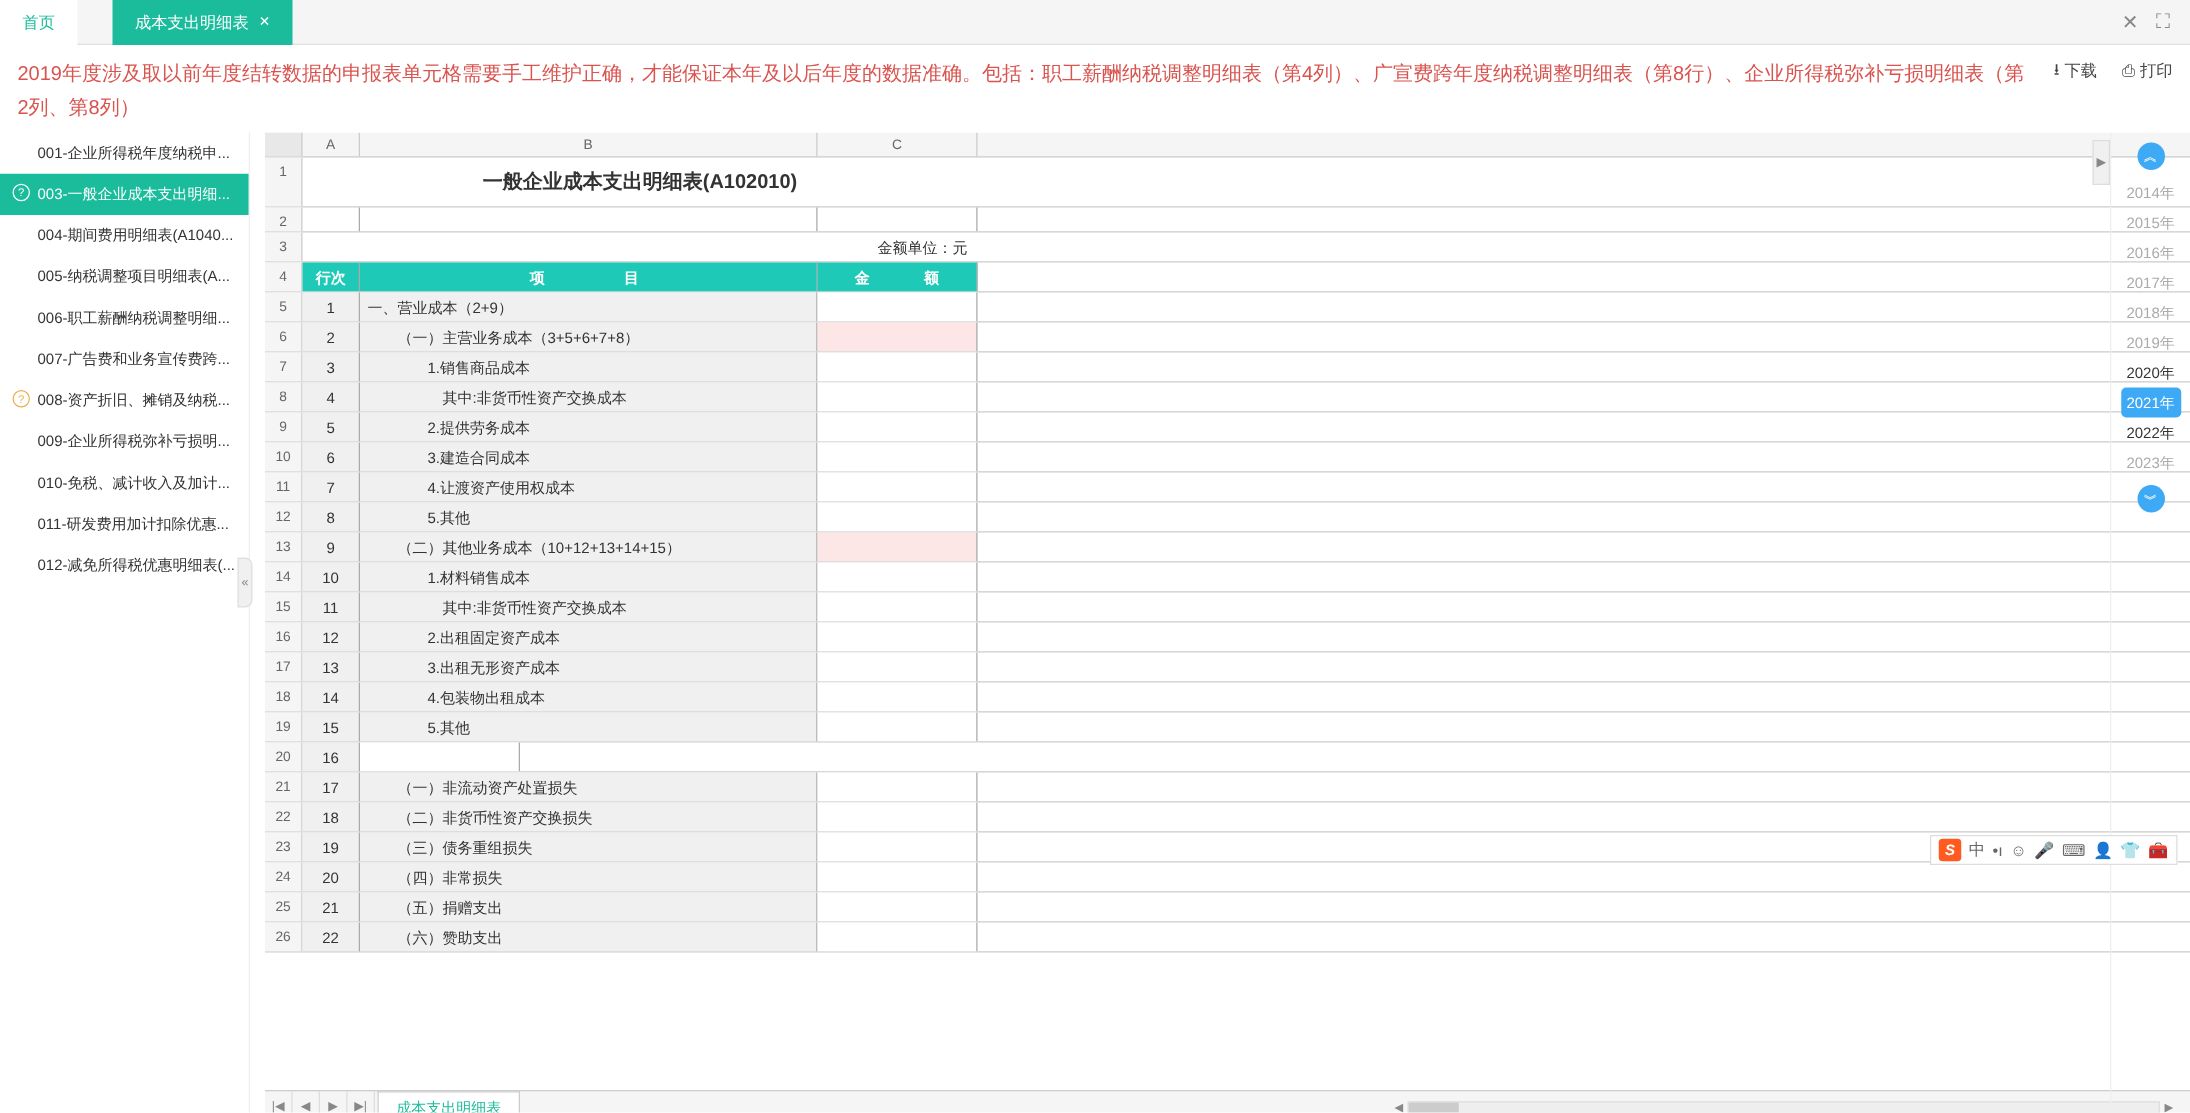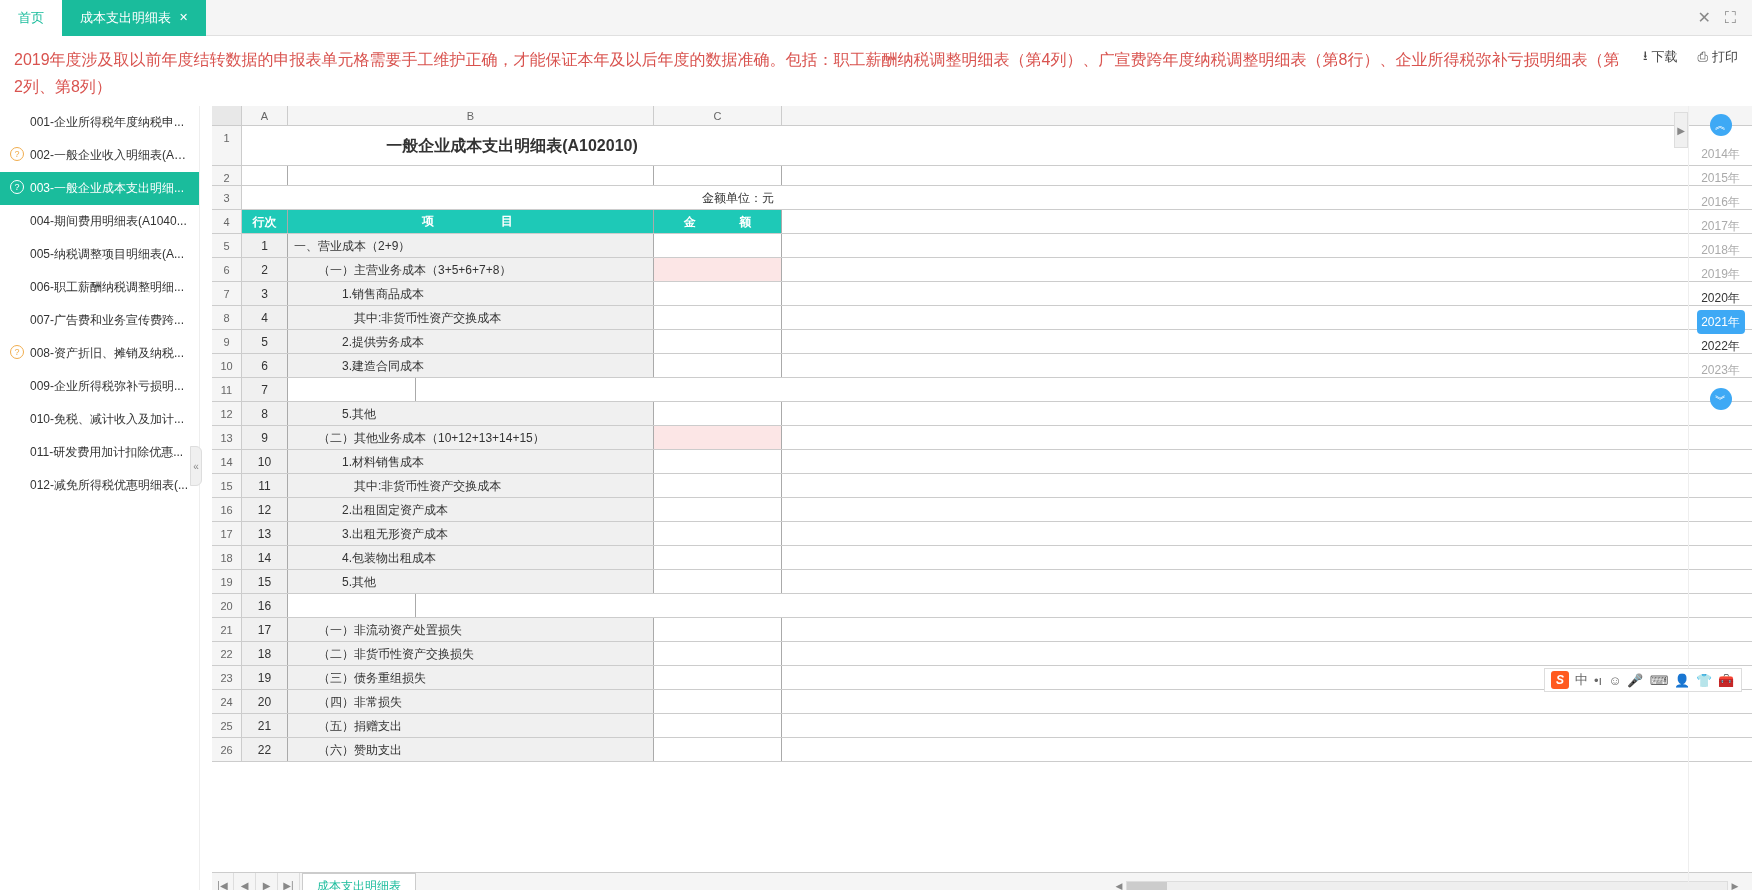--- a/index.html
+++ b/index.html
@@ -1,18 +1,18 @@
 <!DOCTYPE html>
 <html><head>
 <meta charset="utf-8">
 <style>
 * { margin: 0; padding: 0; box-sizing: border-box; font-family: "Microsoft YaHei", Arial, sans-serif; }
 body { width: 1752px; height: 890px; background: #fff; overflow: hidden; font-size: 12px; color: #333; }
 
-.top-tabs { display: flex; align-items: center; height: 36px; background: #f5f5f5; border-bottom: 1px solid #e0e0e0; }
+.top-tabs { display: flex; align-items: center; height: 36px; background: #f5f5f5; border-bottom: 1px solid #e0e0e0; gap: 28px; }
 .tab { padding: 0 18px; height: 36px; display: flex; align-items: center; cursor: pointer; font-size: 13px; }
 .tab.home { color: #1abc9c; background: #fff; }
 .tab.active { background: #1abc9c; color: #fff; }
 .tab .close { margin-left: 8px; font-size: 11px; }
 .top-right { margin-left: auto; display: flex; align-items: center; gap: 14px; padding-right: 16px; color: #888; }
 .top-right span { cursor: pointer; font-size: 16px; }
 
 .notice-bar { display: flex; align-items: flex-start; padding: 10px 14px 6px; }
 .notice-text { color: #d9534f; line-height: 1.7; font-size: 16px; flex: 1; }
 .toolbar { display: flex; gap: 20px; align-items: center; color: #444; font-size: 13px; margin-left: 20px; white-space: nowrap; }
@@ -39,21 +39,21 @@
 .row-head { width: 30px; background: #f5f5f5; border-right: 1px solid #ccc; text-align: center; font-size: 11px; color: #666; line-height: 24px; }
 .cellA { width: 46px; border-right: 1px solid #aaa; text-align: center; line-height: 24px; }
 .cellB { width: 366px; border-right: 1px solid #aaa; padding: 0 6px; line-height: 24px; white-space: nowrap; overflow: hidden; }
 .cellC { width: 128px; border-right: 1px solid #aaa; line-height: 24px; }
 .title-row { height: 40px; }
 .title-row .merged { width: 540px; text-align: center; font-size: 16px; font-weight: bold; line-height: 40px; }
 .empty-row { height: 20px; }
 .unit-row .merged { width: 540px; text-align: right; padding-right: 8px; line-height: 24px; }
 
 .header-row .cellA, .header-row .cellB, .header-row .cellC { background: #1ec9b7; color: #fff; font-weight: bold; text-align: center; }
-.header-row .cellB { letter-spacing: 30px; padding-left: 30px; font-family: Liberation Mono, monospace; }
+.header-row .cellB { letter-spacing: 30px; padding-left: 30px; }
 .header-row .cellC { letter-spacing: 20px; padding-left: 20px; }
 
 .data-row .cellA, .data-row .cellB { background: #f0f0f0; }
 .data-row .cellC { background: #fff; }
 .data-row.pink .cellC { background: #fce6e6; }
 
 .sheet-tabs { height: 26px; display: flex; align-items: center; border-top: 1px solid #ccc; background: #f5f5f5; }
 .nav-btns { display: flex; }
 .nav-btns span { width: 22px; text-align: center; color: #888; cursor: pointer; border-right: 1px solid #ddd; line-height: 26px; font-size: 10px; }
 .sheet-tab { padding: 0 14px; background: #fff; border: 1px solid #ccc; border-bottom: none; line-height: 24px; color: #1abc9c; cursor: pointer; margin-left: 2px; }
@@ -98,21 +98,20 @@
     <div class="tool-btn">
       <span>⎙</span>
       <span>打印</span>
     </div>
   </div>
 </div>
 
 <div class="main">
   <div class="sidebar" id="sidebar">
       <div class="side-item">001-企业所得税年度纳税申...</div>
-      <div class="side-item q">002-一般企业收入明细表(A10...</div>
       <div class="side-item q selected">003-一般企业成本支出明细...</div>
       <div class="side-item">004-期间费用明细表(A1040...</div>
       <div class="side-item">005-纳税调整项目明细表(A...</div>
       <div class="side-item">006-职工薪酬纳税调整明细...</div>
       <div class="side-item">007-广告费和业务宣传费跨...</div>
       <div class="side-item q">008-资产折旧、摊销及纳税...</div>
       <div class="side-item">009-企业所得税弥补亏损明...</div>
       <div class="side-item">010-免税、减计收入及加计...</div>
       <div class="side-item">011-研发费用加计扣除优惠...</div>
       <div class="side-item">012-减免所得税优惠明细表(...</div>
@@ -179,20 +178,21 @@
         </div>
         <div class="grid-row data-row">
           <div class="row-head">10</div>
           <div class="cellA">6</div>
           <div class="cellB">　　　　3.建造合同成本</div>
           <div class="cellC"></div>
         </div>
         <div class="grid-row data-row">
           <div class="row-head">11</div>
           <div class="cellA">7</div>
+          <div class="cellB">　　　　4.让渡资产使用权成本</div>
           <div class="cellC"></div>
         </div>
         <div class="grid-row data-row">
           <div class="row-head">12</div>
           <div class="cellA">8</div>
           <div class="cellB">　　　　5.其他</div>
           <div class="cellC"></div>
         </div>
         <div class="grid-row data-row pink">
           <div class="row-head">13</div>

